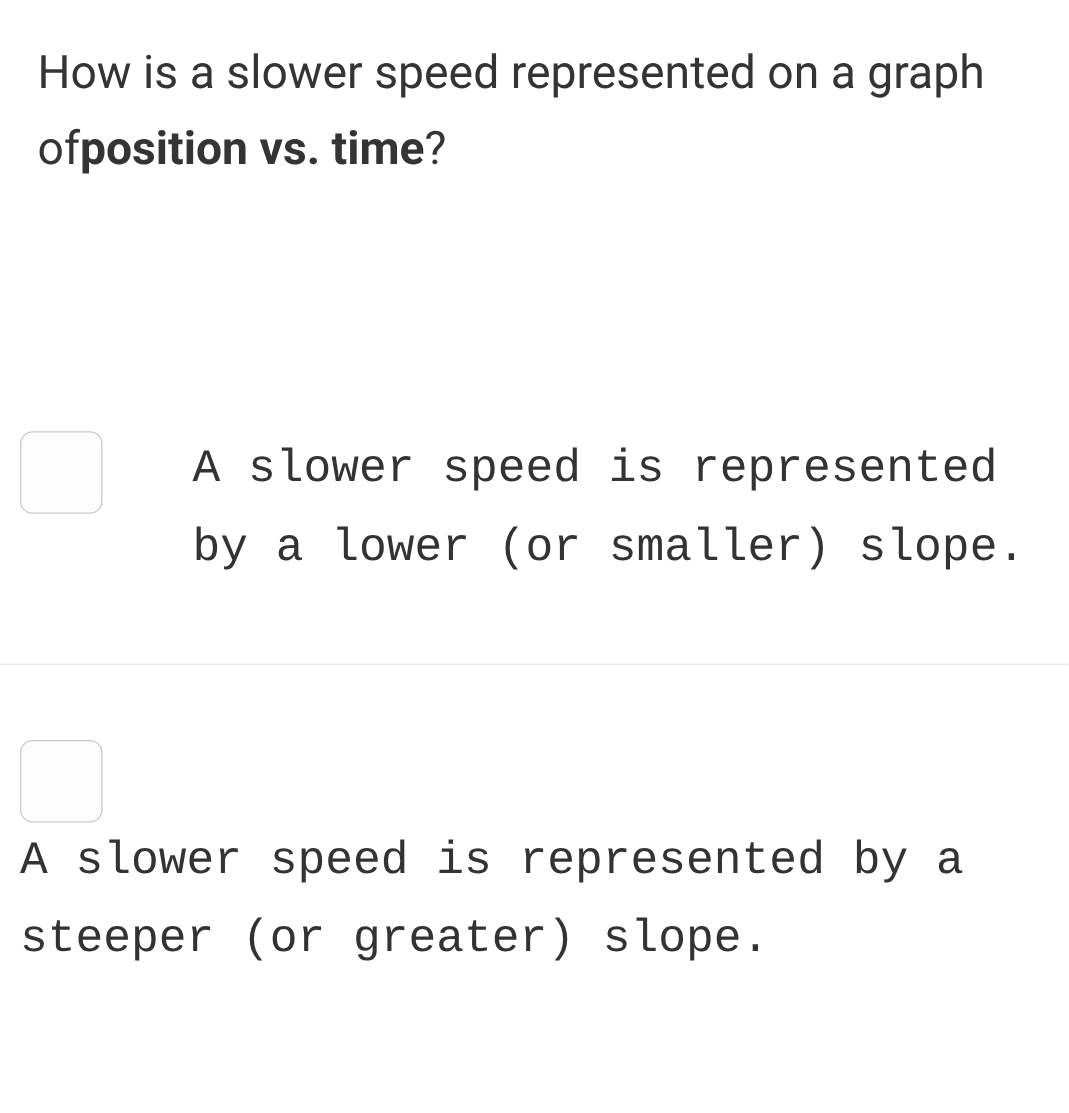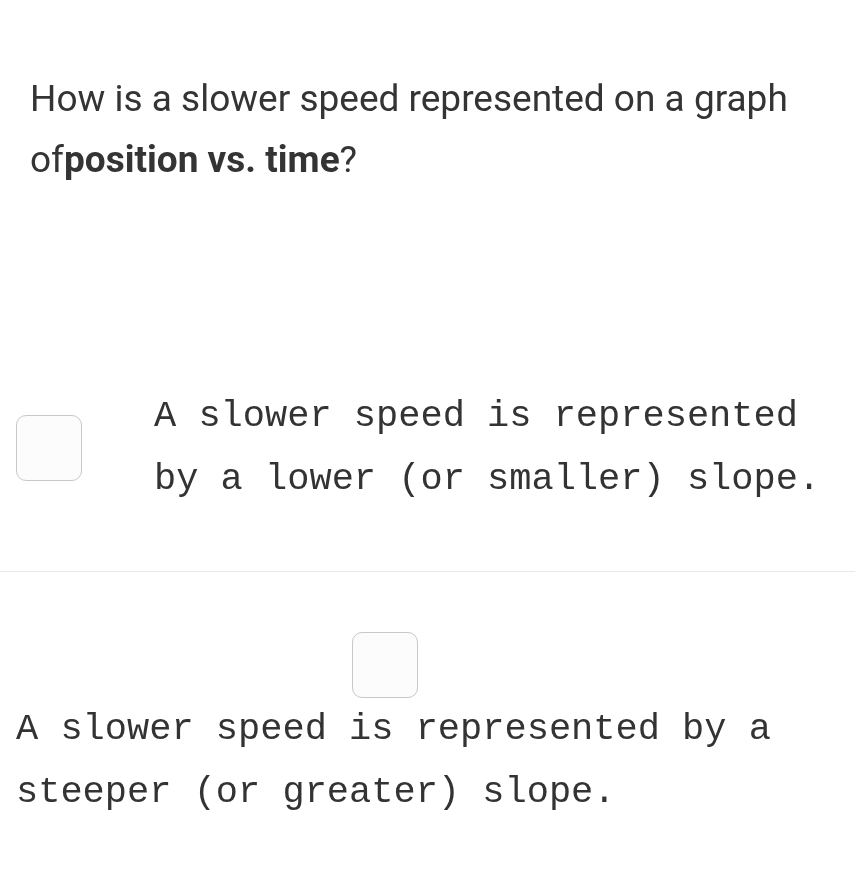--- a/index.html
+++ b/index.html
@@ -7,35 +7,35 @@
     width: 855px;
     background: #ffffff;
     font-family: -apple-system, BlinkMacSystemFont, "Segoe UI", Roboto, Helvetica, Arial, sans-serif;
     color: #333333;
   }
   .container {
     width: 855px;
     padding: 0;
   }
   .question {
-    padding: 68px 30px 0 30px;
+    padding: 28px 30px 0 30px;
     font-size: 37px;
     line-height: 1.65;
     font-weight: 400;
     color: #343434;
   }
   .question .bold {
     font-weight: 700;
   }
   .answers {
     margin-top: 135px;
   }
   .answer-row {
     display: flex;
-    align-items: center;
+    align-items: flex-start;
     padding: 60px 30px 60px 16px;
   }
   .answer-row + .answer-row {
     border-top: 1px solid #e8e8e8;
     flex-direction: column;
   }
   .checkbox {
     flex: 0 0 auto;
     width: 66px;
     height: 66px;

